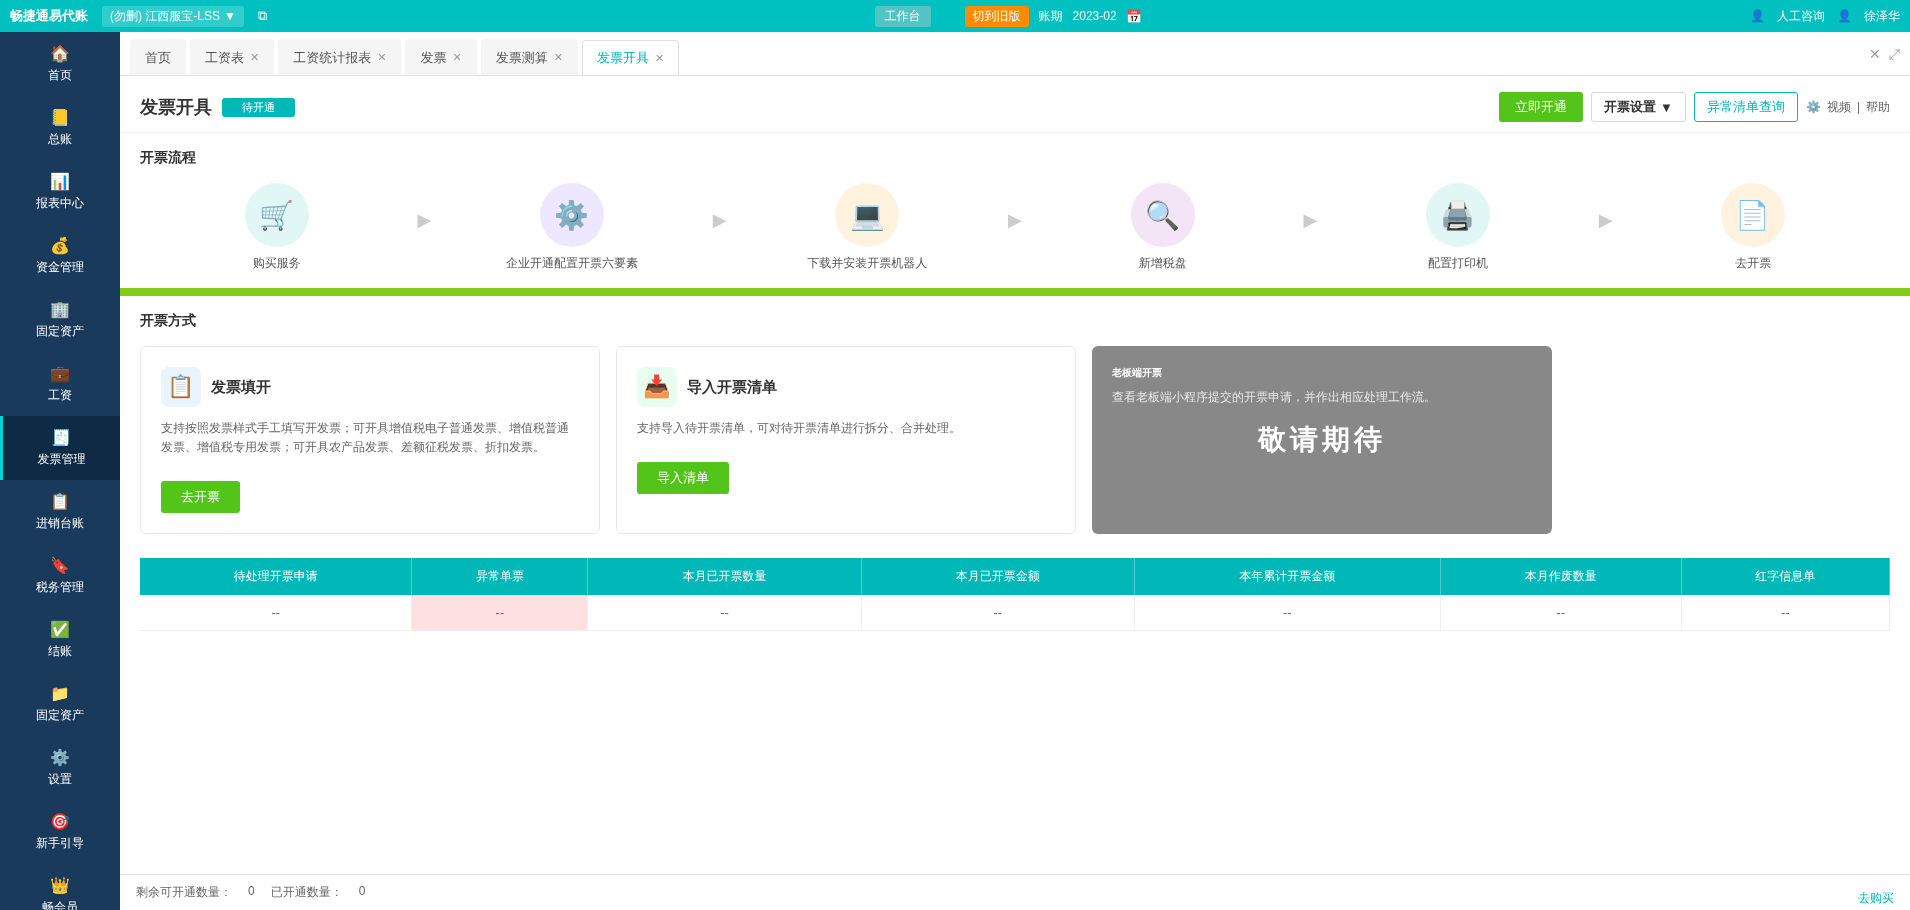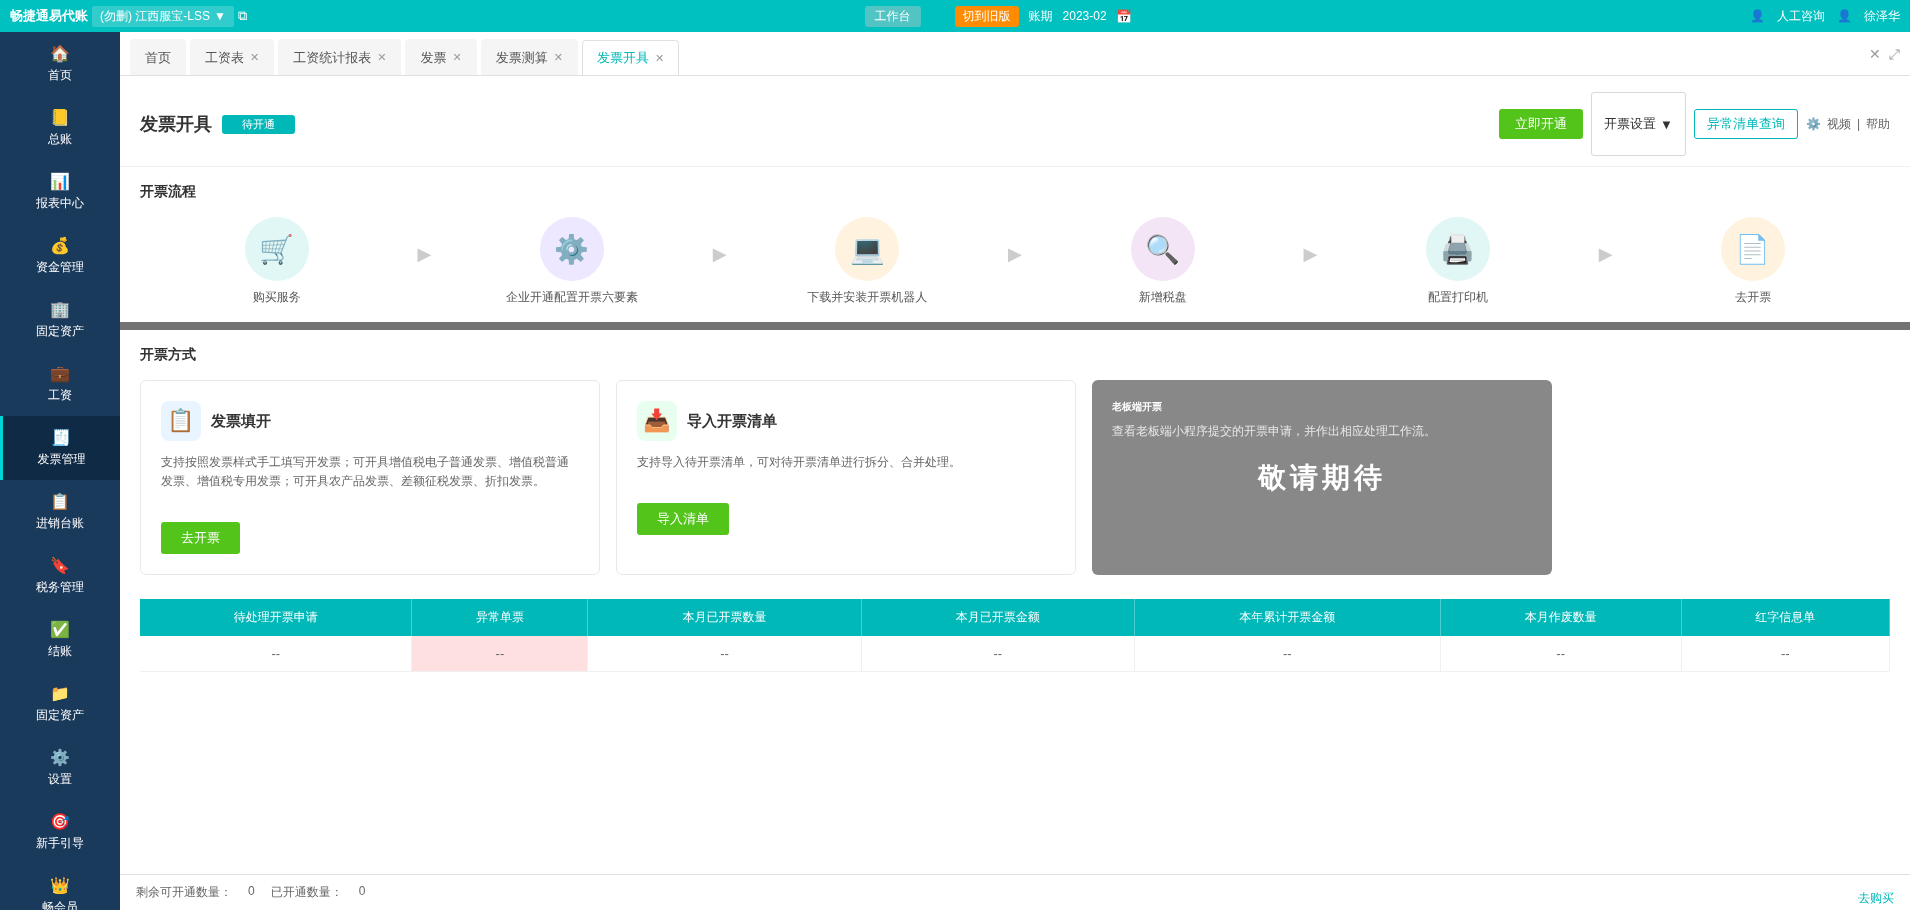--- a/index.html
+++ b/index.html
@@ -1,20 +1,20 @@
 <!DOCTYPE html>
 <html><head>
   <meta charset="utf-8">
   <style>
     * { box-sizing: border-box; margin: 0; padding: 0; }
     body { font-family: 'Microsoft YaHei', sans-serif; font-size: 13px; background: #f5f5f5; overflow: hidden; height: 910px; width: 1910px; display: flex; flex-direction: column; }
 
     
     .top-bar { height: 32px; background: #00c0c0; display: flex; align-items: center; justify-content: space-between; padding: 0 10px; color: white; flex-shrink: 0; }
-    .top-bar-left { display: flex; align-items: center; gap: 4px; }
+    .top-bar-left { display: flex; align-items: center; gap: 14px; }
     .top-bar-logo { font-size: 13px; font-weight: bold; color: white; }
     .company-selector { background: rgba(255,255,255,0.2); border: none; color: white; padding: 2px 8px; font-size: 12px; display: flex; align-items: center; gap: 4px; cursor: pointer; border-radius: 2px; }
     .top-bar-right { display: flex; align-items: center; gap: 12px; font-size: 12px; }
     .workspace-btn { background: #52c4c4; border: none; color: white; padding: 2px 10px; border-radius: 3px; cursor: pointer; font-size: 12px; }
     .old-version-btn { background: #ff8c00; border: none; color: white; padding: 2px 8px; border-radius: 3px; cursor: pointer; font-size: 12px; margin-left: 24px; }
 
     
     .main-layout { display: flex; flex: 1; overflow: hidden; }
 
     
@@ -37,58 +37,58 @@
     
     .page-content { flex: 1; overflow-y: auto; background: white; margin: 0; padding: 0; }
 
     
     .page-header { padding: 16px 20px 10px 20px; display: flex; align-items: center; justify-content: space-between; border-bottom: 1px solid #f0f0f0; }
     .page-title-row { display: flex; align-items: center; gap: 10px; }
     .page-title { font-size: 18px; font-weight: bold; color: #333; }
     .status-badge { background: #00b8b8; color: white; font-size: 11px; padding: 2px 20px; border-radius: 3px; }
     .header-actions { display: flex; align-items: center; gap: 8px; }
     .btn-primary { background: #52c41a; color: white; border: none; padding: 6px 16px; border-radius: 3px; cursor: pointer; font-size: 13px; }
-    .btn-secondary { background: white; color: #333; border: 1px solid #d9d9d9; padding: 22px 12px; border-radius: 3px; cursor: pointer; font-size: 13px; display: flex; align-items: center; gap: 4px; }
+    .btn-secondary { background: white; color: #333; border: 1px solid #d9d9d9; padding: 5px 12px; border-radius: 3px; cursor: pointer; font-size: 13px; display: flex; align-items: center; gap: 4px; font-weight: bold; }
     .btn-outline { background: white; color: #00b8b8; border: 1px solid #00b8b8; padding: 5px 12px; border-radius: 3px; cursor: pointer; font-size: 13px; }
     .header-help { display: flex; align-items: center; gap: 6px; color: #666; font-size: 12px; }
 
     
     .section { padding: 16px 20px; }
     .section-title { font-size: 14px; font-weight: bold; color: #333; margin-bottom: 16px; }
 
     
     .process-steps { display: flex; align-items: center; gap: 0; overflow: hidden; }
     .step-item { display: flex; flex-direction: column; align-items: center; gap: 8px; flex: 1; }
     .step-icon-wrap { width: 64px; height: 64px; border-radius: 50%; display: flex; align-items: center; justify-content: center; font-size: 28px; }
     .step-label { font-size: 12px; color: #555; text-align: left; }
     .step-arrow { color: #ccc; font-size: 18px; padding: 0 4px; margin-top: -16px; }
 
     
     .method-cards { display: flex; gap: 16px; }
     .method-card { flex: 1; border: 1px solid #e8e8e8; border-radius: 6px; padding: 20px; background: white; max-width: 460px; }
     .method-card-header { display: flex; align-items: center; gap: 10px; margin-bottom: 12px; }
     .method-card-icon { width: 40px; height: 40px; border-radius: 8px; display: flex; align-items: center; justify-content: center; font-size: 20px; }
     .method-card-title { font-size: 15px; font-weight: bold; color: #333; }
-    .method-card-desc { font-size: 12px; color: #666; line-height: 1.6; margin-bottom: 31px; }
+    .method-card-desc { font-size: 12px; color: #666; line-height: 1.6; margin-bottom: 24px; }
     .method-card-btn { display: inline-block; background: #52c41a; color: white; border: none; padding: 7px 20px; border-radius: 3px; cursor: pointer; font-size: 13px; }
     .old-platform-card { flex: 1; border-radius: 6px; background: #888; padding: 20px; color: white; position: relative; max-width: 460px; display: flex; flex-direction: column; }
     .coming-soon-overlay { position: absolute; top: 0; left: 0; right: 0; bottom: 0; display: flex; align-items: center; justify-content: center; font-size: 28px; font-weight: bold; color: white; letter-spacing: 4px; }
 
     
     .summary-table { width: 100%; border-collapse: collapse; }
     .summary-table th { background: #00b8b8; color: white; padding: 10px 8px; text-align: center; font-size: 12px; font-weight: normal; border-right: 1px solid rgba(255,255,255,0.3); }
     .summary-table td { padding: 10px 8px; text-align: center; font-size: 13px; color: #666; border-right: 1px solid #f0f0f0; border-bottom: 1px solid #f0f0f0; }
     .summary-table td.highlight { background: #ffe0e0; }
 
     
     .bottom-bar { height: 36px; background: white; border-top: 1px solid #e0e0e0; display: flex; align-items: center; justify-content: space-between; padding: 0 16px; flex-shrink: 0; font-size: 12px; color: #666; }
     .bottom-bar-right { color: #00b8b8; cursor: pointer; margin-top: 12px; }
     .bottom-bar-left { display: flex; gap: 16px; }
 
-    .divider-section { border-top: 8px solid #737373; }
+    .divider-section { border-top: 8px solid #84cc16; }
   </style>
 </head>
 <body>
 
 <div class="top-bar">
   <div class="top-bar-left">
     <span class="top-bar-logo">畅捷通易代账</span>
     <div class="company-selector">
       <span>(勿删) 江西服宝-LSS</span>
       <span>▼</span>

